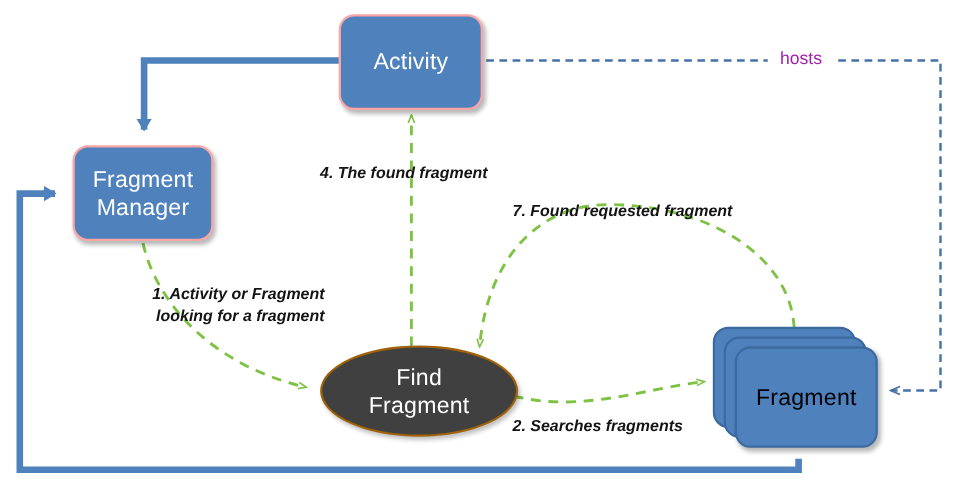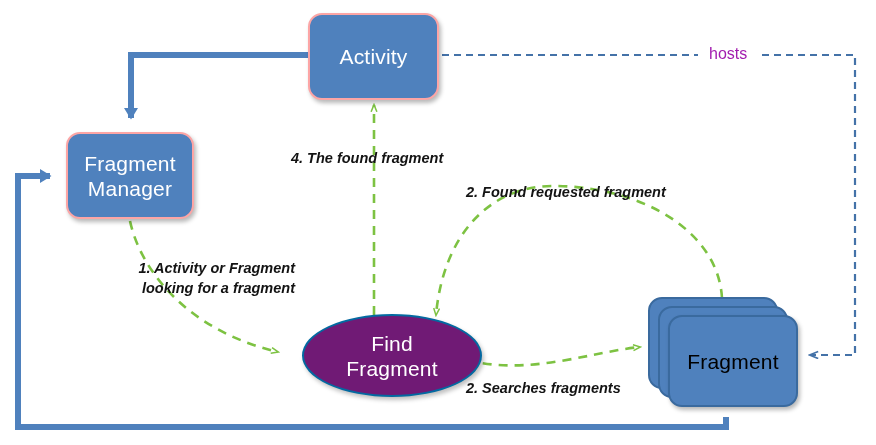--- a/index.html
+++ b/index.html
@@ -61,26 +61,26 @@
   
   #node-fragment-manager {
     left: 66px;
     top: 132px;
     width: 128px;
     height: 87px;
   }
 
   
   #node-find-fragment {
-    left: 302px;
+    left: 291px;
     top: 314px;
     width: 180px;
     height: 83px;
-    background: #701a75;
-    border: 2px solid #0369a1;
+    background: #404040;
+    border: 2px solid #a16207;
     border-radius: 50%;
     box-shadow: 2px 3px 4px rgba(0,0,0,0.25);
   }
 
   
   #node-fragment-stack {
     position: absolute;
     left: 648px;
     top: 297px;
     width: 160px;
@@ -184,17 +184,17 @@
     <div class="stack-layer l1"></div>
     <div class="stack-layer l2"></div>
     <div class="stack-layer l3">
       <span class="node-label">Fragment</span>
     </div>
   </div>
 
   <div class="edge-label" id="label-step-1">1. Activity  or Fragment
 looking for a fragment</div>
   <div class="edge-label" id="label-step-2">2. Searches fragments</div>
-  <div class="edge-label" id="label-step-3">2. Found requested fragment</div>
+  <div class="edge-label" id="label-step-3">7. Found requested fragment</div>
   <div class="edge-label" id="label-step-4">4. The found fragment</div>
   <div id="label-hosts">hosts</div>
 
 </div>
 
 </body></html>

